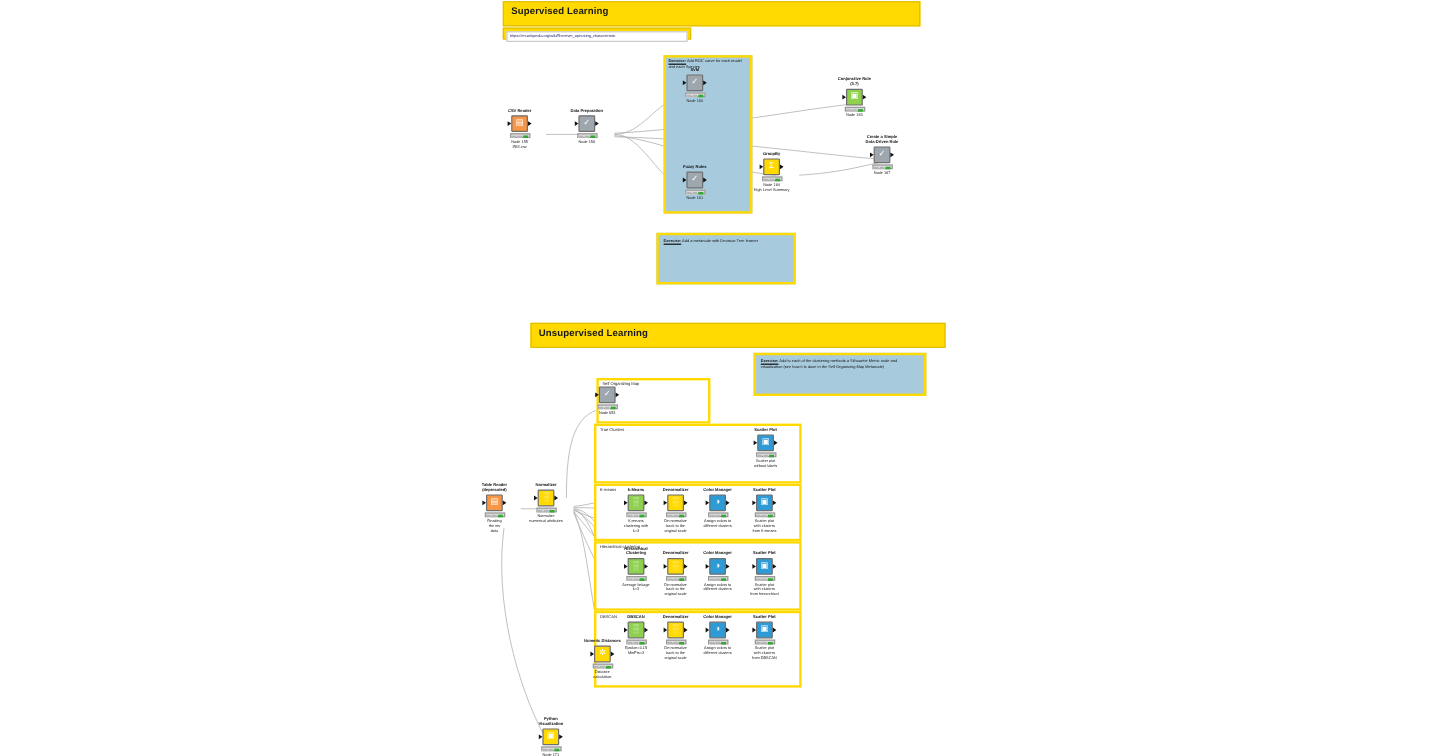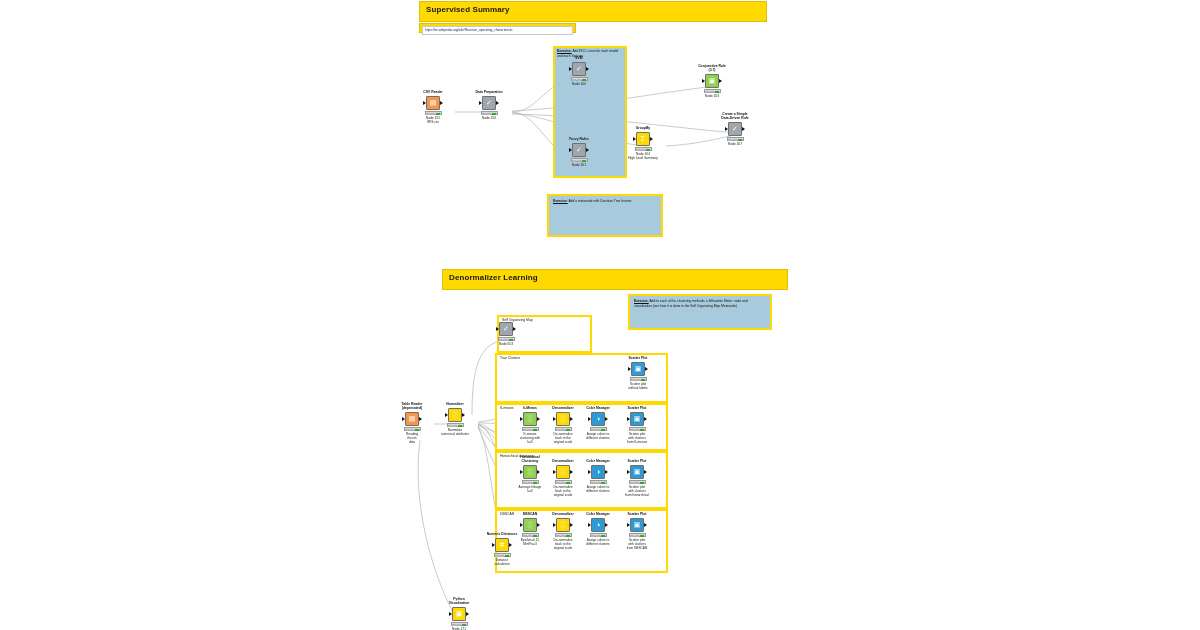--- a/index.html
+++ b/index.html
@@ -213,21 +213,21 @@
 
       <path d="M 478,425 C 510,440 530,436 566,430"></path>
       <path d="M 478,426 C 512,470 535,486 566,484"></path>
       <path d="M 478,427 C 508,500 535,538 566,537"></path>
     </g>
   </svg>
 
   <div class="layer">
 
     <div class="banner" style="left:419px; top:1px; width:348px; height:21px;">
-      <span class="banner-title">Supervised Summary</span>
+      <span class="banner-title">Supervised Learning</span>
     </div>
 
     <div class="urlbox" style="left:419px; top:23px; width:157px; height:10px;">
       <div class="urlbox-inner">https://en.wikipedia.org/wiki/Receiver_operating_characteristic</div>
     </div>
 
     <div class="frame filled-blue" style="left:553px; top:46px; width:74px; height:132px;"></div>
     <div style="position:absolute; left:557px; top:49px; width:66px;">
       <div class="note-text">
         <b>Exercise:</b>
@@ -236,21 +236,21 @@
     </div>
 
     <div class="note" style="left:547px; top:194px; width:116px; height:43px;">
       <div class="note-text">
         <b>Exercise:</b>
         <span>Add a metanode with Decision Tree learner</span>
       </div>
     </div>
 
     <div class="banner" style="left:442px; top:269px; width:346px; height:21px;">
-      <span class="banner-title">Denormalizer Learning</span>
+      <span class="banner-title">Unsupervised Learning</span>
     </div>
 
     <div class="note" style="left:628px; top:294px; width:144px; height:36px;">
       <div class="note-text">
         <b>Exercise:</b>
         <span>Add to each of the clustering methods a Silhouette Metric node and visualization (see how it is done in the Self Organizing Map Metanode)</span>
       </div>
     </div>
 
     <div id="groups-holder">

